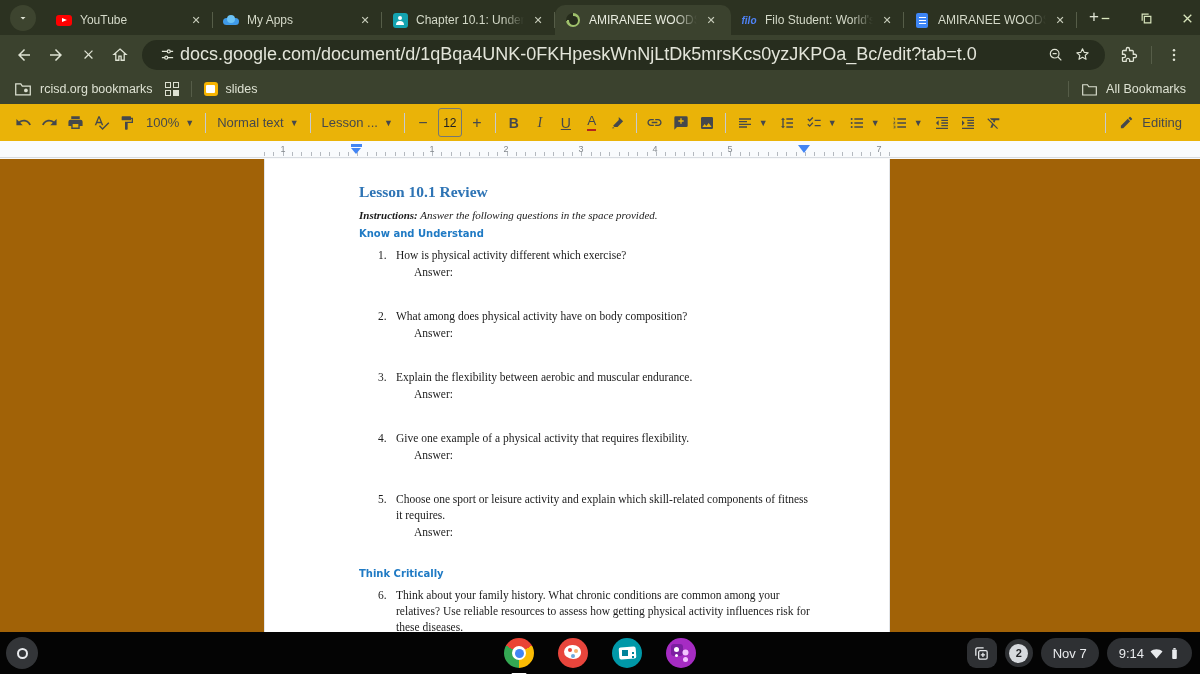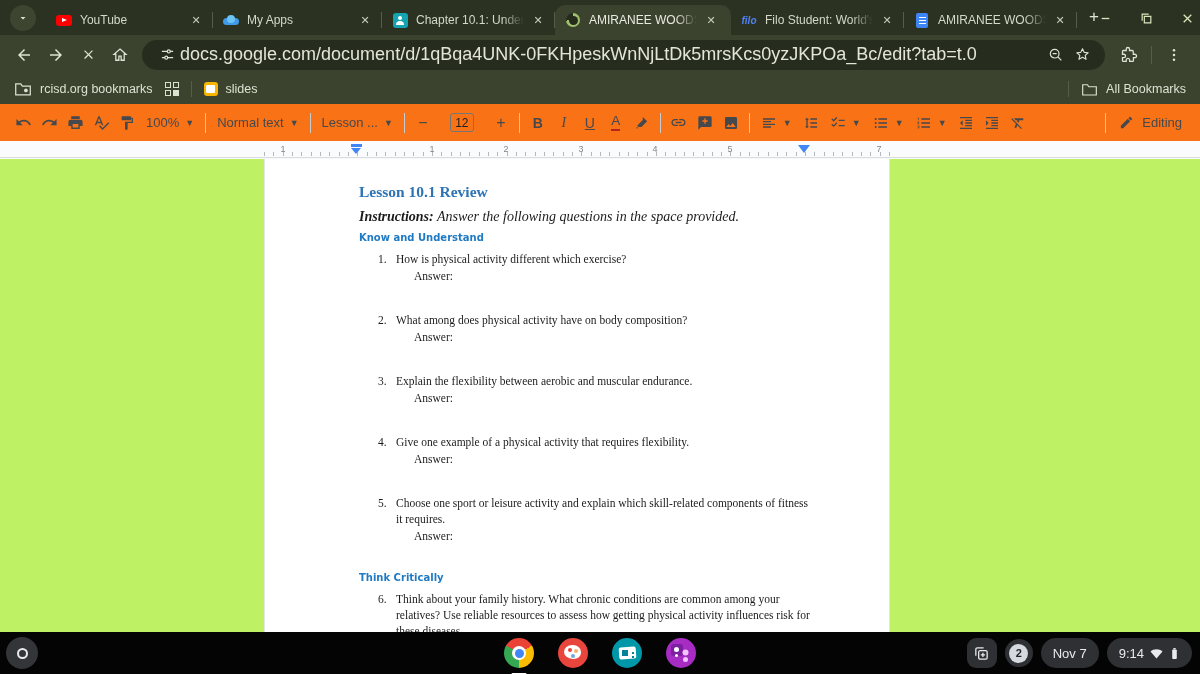--- a/index.html
+++ b/index.html
@@ -66,29 +66,29 @@
                   display:flex; align-items:center; padding:0 14px; color:#dde1d2; font-size:12.5px; }
   .bm-item { display:flex; align-items:center; gap:8px; }
   .bm-divider { width:1px; height:16px; background:#565d48; margin:0 12px; }
   .grid-icon { display:grid; grid-template-columns:6px 6px; grid-gap:2px; margin-left:12px; }
   .grid-icon span { width:6px; height:6px; border:1.4px solid #dde1d2; }
   .grid-icon span:nth-child(4) { background:#dde1d2; }
   .fav-slides { width:14px; height:14px; background:#f7b400; border-radius:3px; position:relative; }
   .fav-slides::after { content:""; position:absolute; inset:3px 2.5px; background:#fff; border-radius:1px; }
 
   
-  .docsbar { position:absolute; top:104px; left:0; right:0; height:37px; background:#f97316;
+  .docsbar { position:absolute; top:104px; left:0; right:0; height:37px; background:#eab308;
              display:flex; align-items:center; padding:0 8px 0 10px; color:#45484c; }
   .d-btn { height:28px; min-width:26px; display:flex; align-items:center; justify-content:center;
            border-radius:4px; padding:0 3px; flex:none; }
   .d-sep { width:1px; height:20px; background:#c6cad1; margin:0 5px; flex:none; }
   .d-drop { display:flex; align-items:center; gap:6px; font-size:13px; padding:0 6px; height:28px; flex:none;}
   .caret { font-size:9px; color:#45484c; }
-  .fs-box { width:24px; height:19px; border:1px solid #747775; border-radius:3px; font-size:12px;
-            display:flex; align-items:center; justify-content:center; color:#202124; margin:0 14px; }
+  .fs-box { width:24px; height:29px; border:1px solid #747775; border-radius:3px; font-size:12px;
+            display:flex; align-items:center; justify-content:center; color:#202124; margin:0 2px; }
   .b-bold { font-weight:bold; font-size:14px; }
   .b-italic { font-style:italic; font-size:14px; font-family:"Liberation Serif",serif; }
   .b-under { text-decoration:underline; font-size:14px; }
   .b-color { font-size:13.5px; border-bottom:2.5px solid #b3261e; line-height:1; padding-bottom:1px; }
   .editing-pill { margin-left:auto; display:flex; align-items:center; gap:8px; font-size:13px;
                   color:#45484c; padding-right:10px; }
 
   
   .ruler { position:absolute; top:141px; left:0; right:0; height:17px; background:#f9fbfd;
            border-bottom:1px solid #d8dce1; }
@@ -96,26 +96,26 @@
       background:repeating-linear-gradient(to right,#b4b9bf 0 1px,transparent 1px 9.33px); }
   .ruler-num { position:absolute; top:3px; font-size:9px; color:#80868b; transform:translateX(-50%); }
   .ind-left { position:absolute; left:351px; top:3px; width:11px; }
   .ind-left .bar { width:11px; height:3px; background:#4285f4; }
   .ind-left .tri { width:0; height:0; margin-top:1px;
       border-left:5.5px solid transparent; border-right:5.5px solid transparent; border-top:6px solid #4285f4; }
   .ind-right { position:absolute; left:798px; top:4px; width:0; height:0;
       border-left:6px solid transparent; border-right:6px solid transparent; border-top:8px solid #4285f4; }
 
   
-  .docarea { position:absolute; top:159px; left:0; right:0; bottom:0; background:#bef264; overflow:hidden; }
+  .docarea { position:absolute; top:159px; left:0; right:0; bottom:0; background:#a16207; overflow:hidden; }
   .page { position:absolute; left:264px; width:626px; top:0; bottom:-10px; background:#fff;
           border-left:1px solid #e3e5e8; border-right:1px solid #e3e5e8; }
   .page-inner { padding:24px 40px 0 94px; font-family:"Liberation Serif", serif; color:#1b1b1b; }
   .doc-title { font-size:15.5px; font-weight:bold; color:#2e74b5; margin-bottom:8px; }
-  .doc-instr { font-size:14px; font-style:italic; margin-bottom:7px; }
+  .doc-instr { font-size:11px; font-style:italic; margin-bottom:7px; }
   .doc-instr b { font-weight:bold; }
   .section-h { font-family:"DejaVu Sans", sans-serif; font-size:10px; font-weight:bold;
                color:#1f7ac4; margin-bottom:8px; }
   .qblock { margin-bottom:28px; }
   .q-line { display:flex; font-size:11.5px; line-height:16px; }
   .q-num { width:18px; margin-left:19px; flex:none; }
   .q-text { max-width:420px; }
   .q-answer { font-size:11.5px; line-height:16px; margin-left:55px; margin-top:1px; }
   .tc-gap { margin-top:4px; }
 

